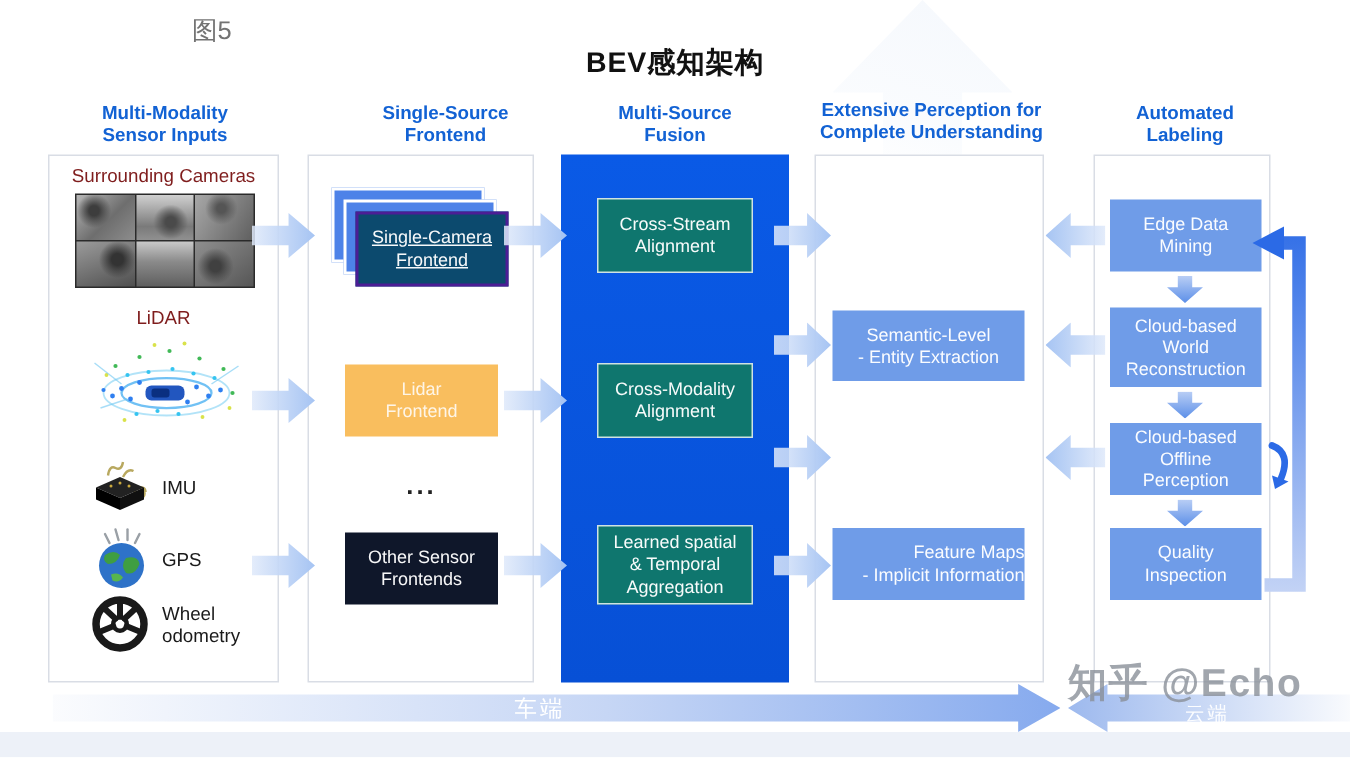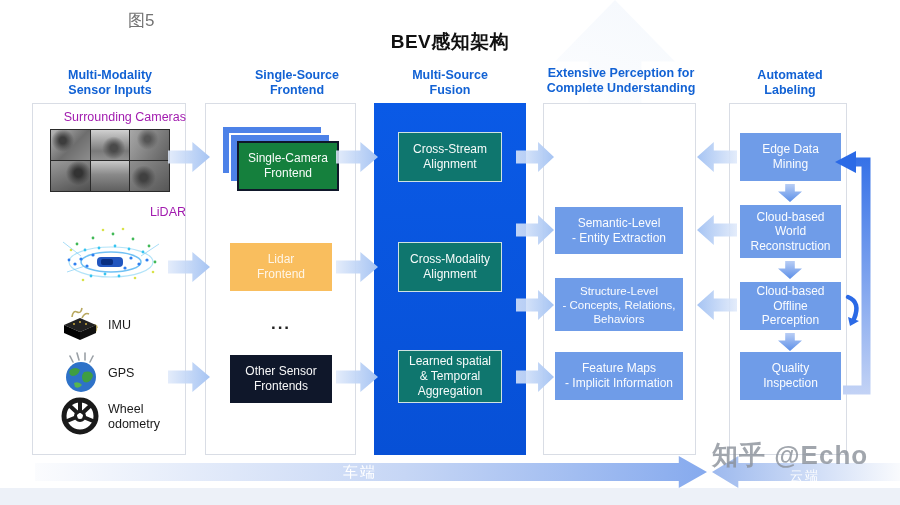--- a/index.html
+++ b/index.html
@@ -16,39 +16,39 @@
 
   .col-header { position:absolute; top:68px; text-align:center; font-size:12.5px; font-weight:bold;
                 color:#1262d4; line-height:15px; }
   .col-header .ln { display:block; }
 
   .panel { position:absolute; top:103px; height:352px; background:#ffffff; border:1px solid #d9dde5; }
   .panel-fusion { position:absolute; top:103px; height:352px; background:linear-gradient(180deg,#0a5ae6,#0750d6); }
 
   .ln { display:block; }
 
-  .sensor-label { position:absolute; width:154px; text-align:right; font-size:12.5px; color:#a21caf; }
+  .sensor-label { position:absolute; width:154px; text-align:center; font-size:12.5px; color:#7f1d1d; }
 
   .cam-grid { position:absolute; left:50px; top:129px; width:120px; height:63px; background:#2a2a2a;
               display:grid; grid-template-columns:1fr 1fr 1fr; grid-template-rows:1fr 1fr; gap:1px; padding:1px; }
   .cam-grid div { width:100%; height:100%; }
   .t1 { background:radial-gradient(circle at 30% 35%, #3d3d3d 10%, transparent 34%), linear-gradient(135deg,#b8b8b8,#6e6e6e 55%,#8d8d8d); }
   .t2 { background:radial-gradient(circle at 60% 60%, #4a4a4a 12%, transparent 40%), linear-gradient(180deg,#d0d0d0,#7a7a7a 70%,#909090); }
   .t3 { background:radial-gradient(circle at 45% 30%, #555 10%, transparent 36%), linear-gradient(120deg,#a8a8a8,#5f5f5f); }
   .t4 { background:radial-gradient(circle at 70% 40%, #333 12%, transparent 38%), linear-gradient(160deg,#9b9b9b,#4f4f4f); }
   .t5 { background:linear-gradient(180deg,#c9c9c9 0%, #8a8a8a 45%, #5f5f5f 100%); }
   .t6 { background:radial-gradient(circle at 35% 55%, #404040 12%, transparent 40%), linear-gradient(140deg,#8f8f8f,#565656); }
 
   .sensor-row-label { position:absolute; font-size:12.5px; color:#1a1a1a; line-height:15px; }
 
   .bluebox { position:absolute; display:flex; flex-direction:column; justify-content:center;
              text-align:center; color:rgba(255,255,255,0.97); font-size:12px; line-height:15px; }
   .box-light { background:#6f9ce8; }
   .box-fusion { background:#0f766e; border:1px solid rgba(255,255,255,0.8); }
-  .box-camera { background:#15803d; border:2px solid #0f172a; }
+  .box-camera { background:#0c4a6e; border:2px solid #4c1d95;text-decoration:underline; }
   .stack-layer { position:absolute; width:102px; height:50px; background:#4d82e8; border:2px solid #ffffff; }
   .box-lidar { background:#f9be5e; color:rgba(255,255,255,0.85); }
   .box-teal { background:#0f172a; }
 
   .ellipsis { position:absolute; left:230px; top:314px; width:102px; text-align:center;
               font-size:17px; font-weight:bold; color:#222; letter-spacing:2px; }
 
   .arr-r { position:absolute; width:42px; height:34px;
            clip-path:polygon(0 31%, 58% 31%, 58% 6%, 100% 50%, 58% 94%, 58% 69%, 0 69%);
            background:linear-gradient(90deg, rgba(223,233,250,0.85), #a6c4f3); }
@@ -246,26 +246,21 @@
     <span class="ln">Learned spatial</span>
     <span class="ln">&amp; Temporal</span>
     <span class="ln">Aggregation</span>
   </div>
 
   <div class="panel" style="left:543px; width:153px;"></div>
   <div class="bluebox box-light" style="left:555px; top:207px; width:128px; height:47px;justify-content:center;">
     <span class="ln">Semantic-Level</span>
     <span class="ln">- Entity Extraction</span>
   </div>
-  <div class="bluebox box-light" style="left:555px; top:278px; width:128px; height:53px; font-size:11.5px; line-height:14px;">
-    <span class="ln">Structure-Level</span>
-    <span class="ln">- Concepts, Relations,</span>
-    <span class="ln">Behaviors</span>
-  </div>
-  <div class="bluebox box-light" style="left:555px; top:352px; width:128px; height:48px;">
+  <div class="bluebox box-light" style="left:555px; top:352px; width:128px; height:48px;text-align:right;">
     <span class="ln">Feature Maps</span>
     <span class="ln">- Implicit Information</span>
   </div>
 
   <div class="panel" style="left:729px; width:118px;"></div>
   <div class="bluebox box-light" style="left:740px; top:133px; width:101px; height:48px;">
     <span class="ln">Edge Data</span>
     <span class="ln">Mining</span>
   </div>
   <div class="bluebox box-light" style="left:740px; top:205px; width:101px; height:53px; line-height:14.5px;">

